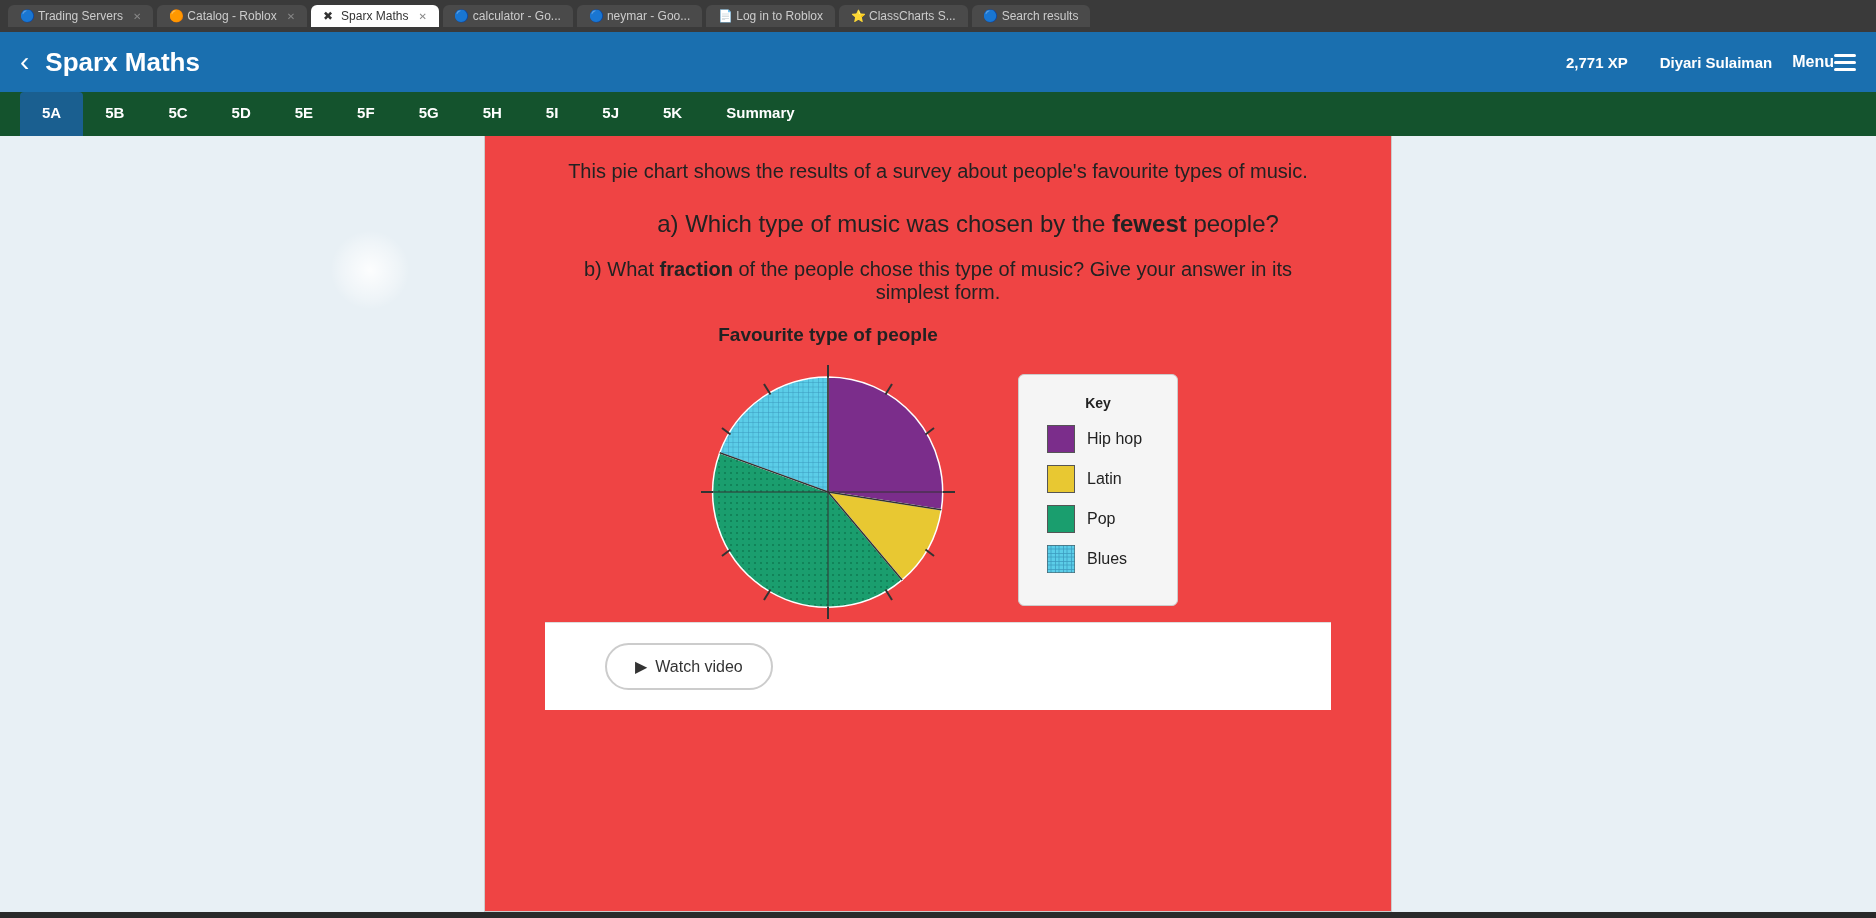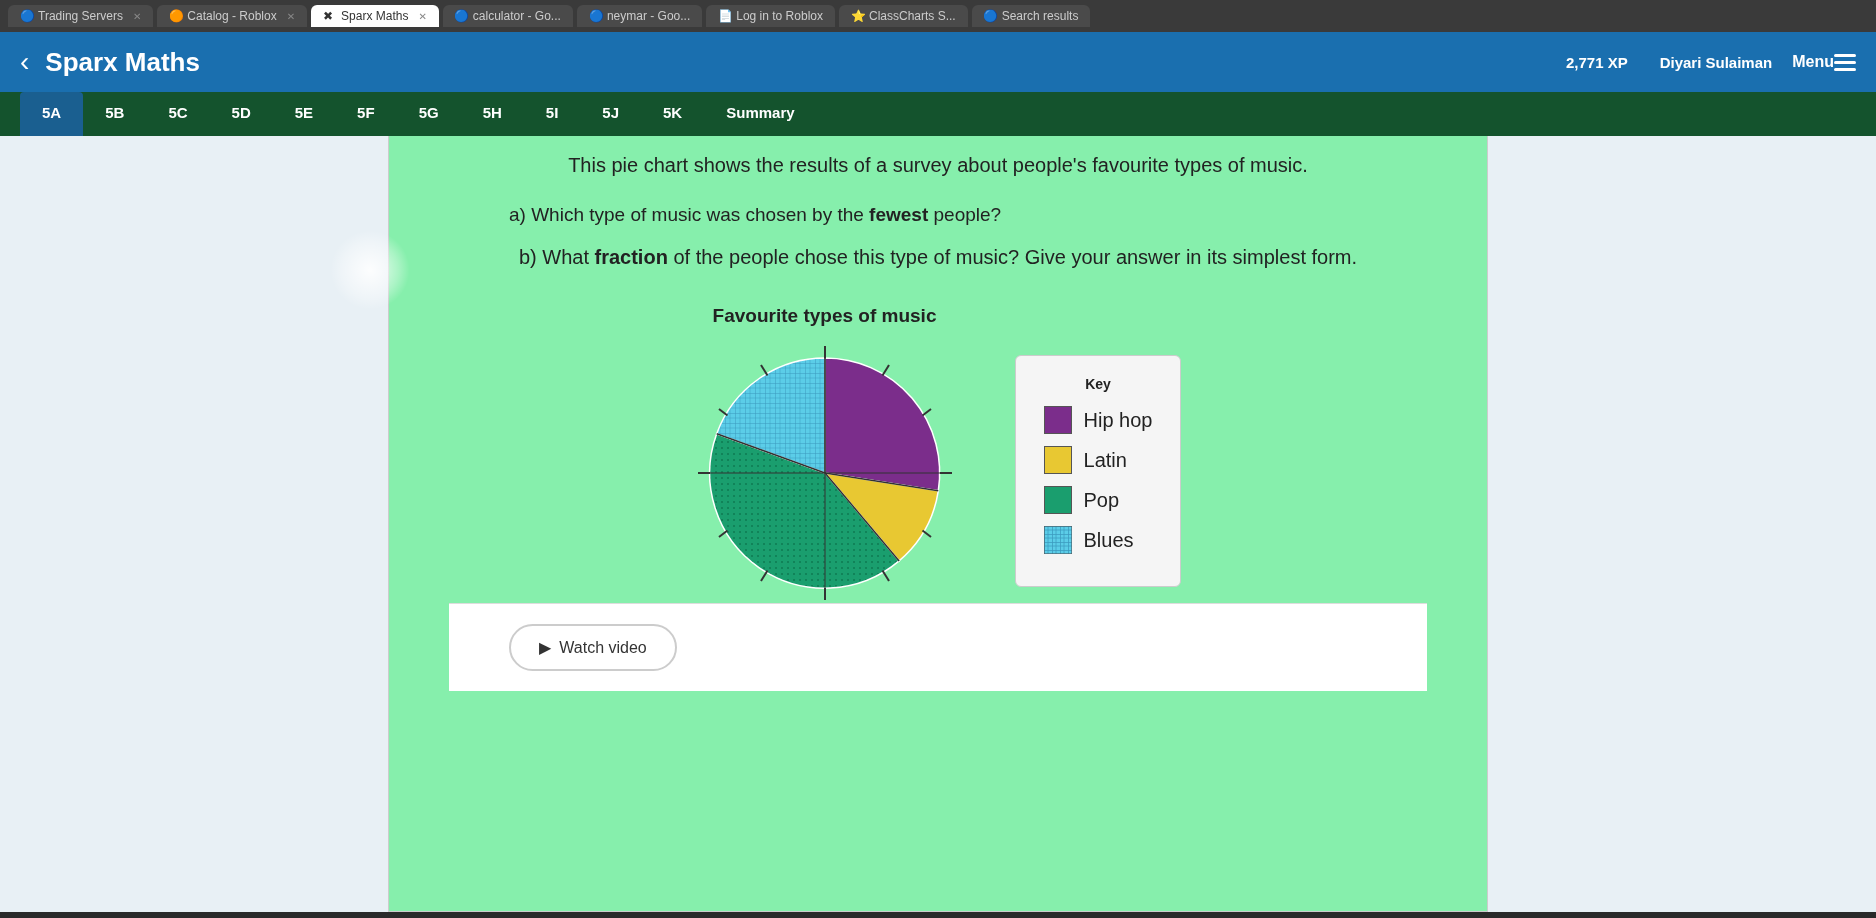--- a/index.html
+++ b/index.html
@@ -134,46 +134,47 @@
 
     
     .main-content {
       background: #e8f0f5;
       min-height: calc(918px - 32px - 60px - 50px);
       display: flex;
       justify-content: center;
       padding: 0 40px;
     }
     .content-panel {
-      background: #86efac;
+      background: #ef4444;
       border: 1px solid #ccc;
       border-top: none;
-      width: 1100px;
-      padding: 14px 60px;
+      width: 908px;
+      padding: 20px 60px;
       min-height: 700px;
     }
 
     
     .question-intro {
       text-align: center;
       font-size: 20px;
       color: #222;
       line-height: 1.5;
       margin-bottom: 24px;
     }
     .question-a {
-      font-size: 19px;
+      font-size: 24px;
       color: #222;
       margin-bottom: 20px;
       margin-left: 60px;
+      text-align: center;
     }
     .question-b {
       font-size: 20px;
       color: #222;
-      margin-bottom: 36px;
+      margin-bottom: 20px;
       text-align: center;
     }
 
     
     .chart-section {
       display: flex;
       justify-content: center;
       align-items: flex-start;
       gap: 60px;
       margin-top: 10px;
@@ -210,21 +211,21 @@
       font-weight: 700;
       margin-bottom: 14px;
       text-align: center;
       color: #222;
     }
     .legend-item {
       display: flex;
       align-items: center;
       gap: 12px;
       margin-bottom: 12px;
-      font-size: 20px;
+      font-size: 16px;
       color: #222;
     }
     .legend-color {
       width: 28px;
       height: 28px;
       border: 1px solid #555;
       flex-shrink: 0;
     }
 
     
@@ -354,21 +355,21 @@
     <p class="question-a">
       <span>a) Which type of music was chosen by the <strong>fewest</strong> people?</span>
     </p>
 
     <p class="question-b">
       <span>b) What <strong>fraction</strong> of the people chose this type of music? Give your answer in its simplest form.</span>
     </p>
 
     <div class="chart-section">
       <div class="chart-container">
-        <div class="chart-title">Favourite types of music</div>
+        <div class="chart-title">Favourite type of people</div>
 
         <svg class="pie-svg" viewBox="0 0 260 260">
 
           <defs>
             <pattern id="blues-pattern" x="0" y="0" width="10" height="10" patternUnits="userSpaceOnUse">
               <rect width="10" height="10" fill="#5BCDE8"></rect>
               <line x1="0" y1="0" x2="10" y2="0" stroke="#3a9abf" stroke-width="1"></line>
               <line x1="0" y1="0" x2="0" y2="10" stroke="#3a9abf" stroke-width="1"></line>
               <line x1="0" y1="5" x2="10" y2="5" stroke="#3a9abf" stroke-width="0.5"></line>
               <line x1="5" y1="0" x2="5" y2="10" stroke="#3a9abf" stroke-width="0.5"></line>

